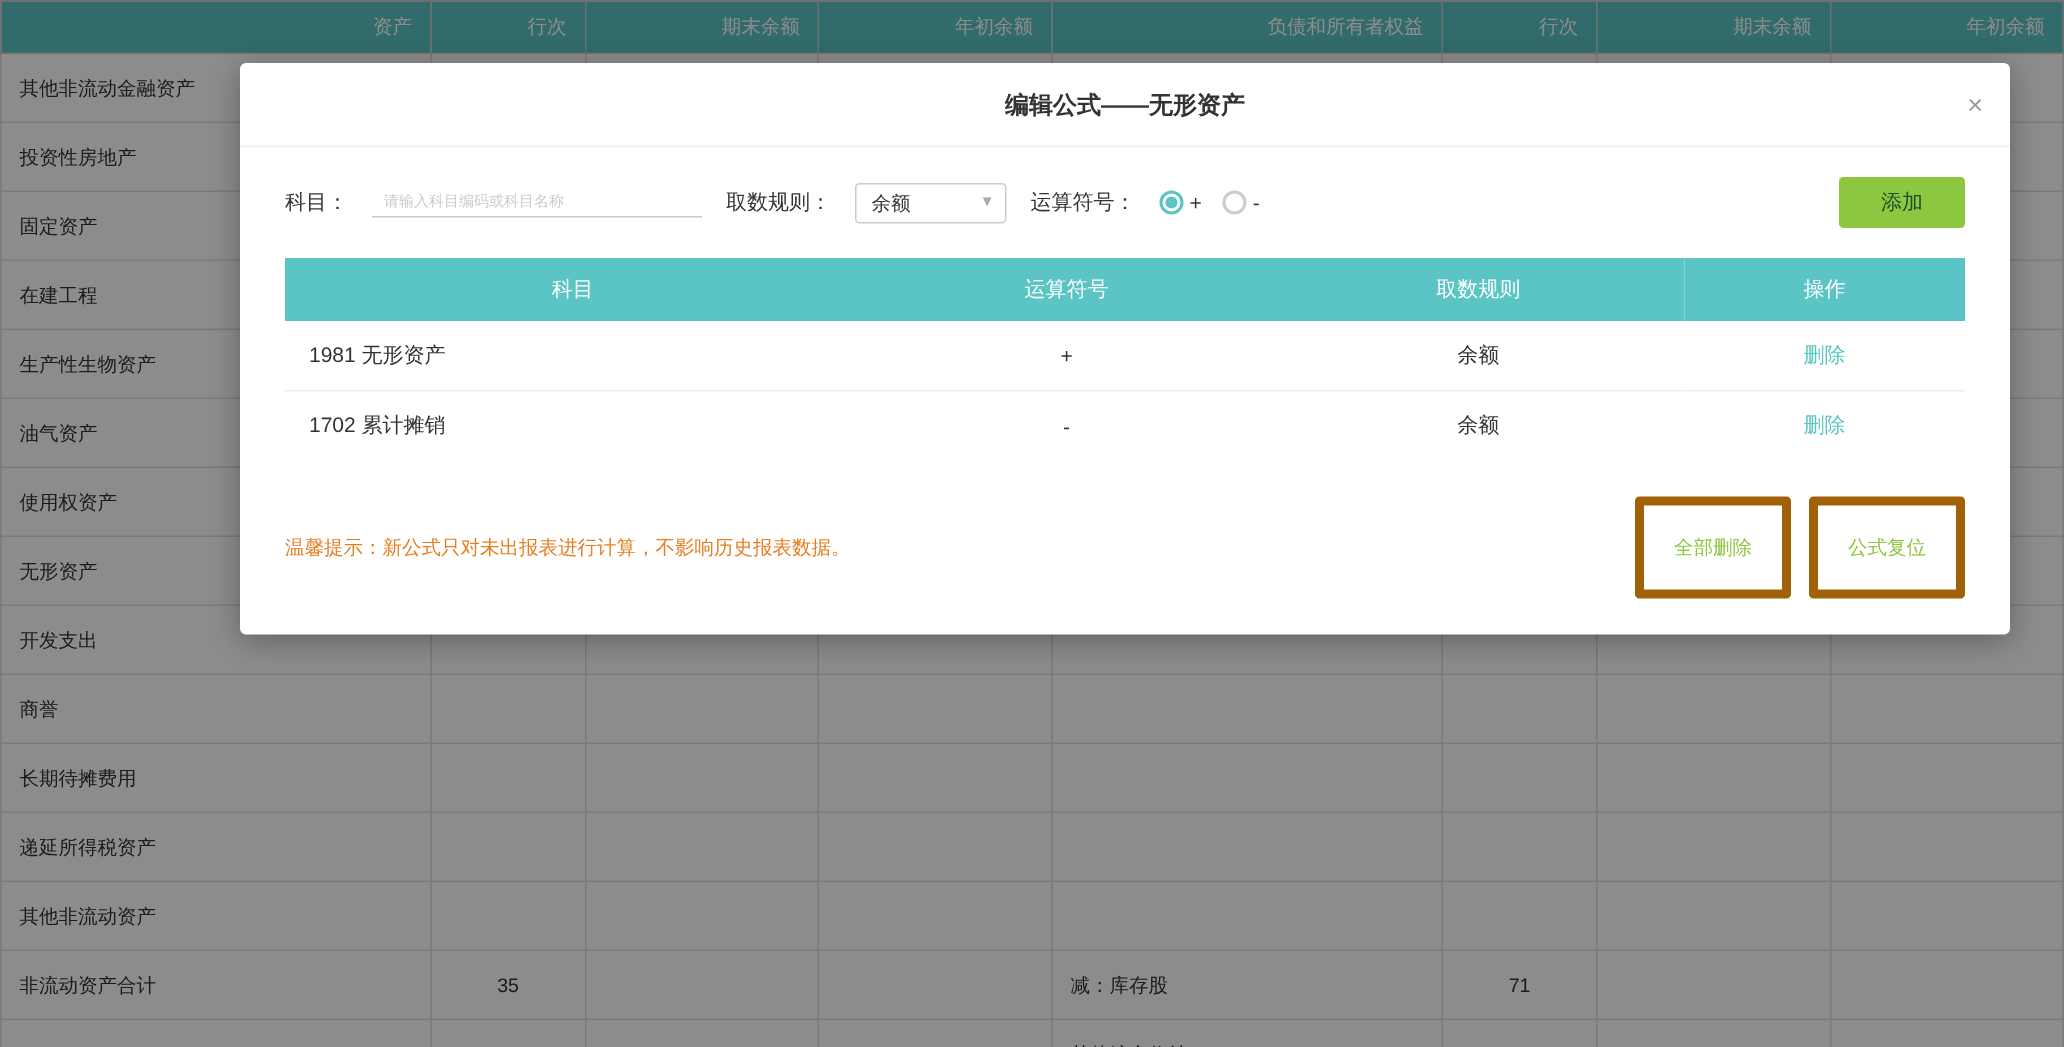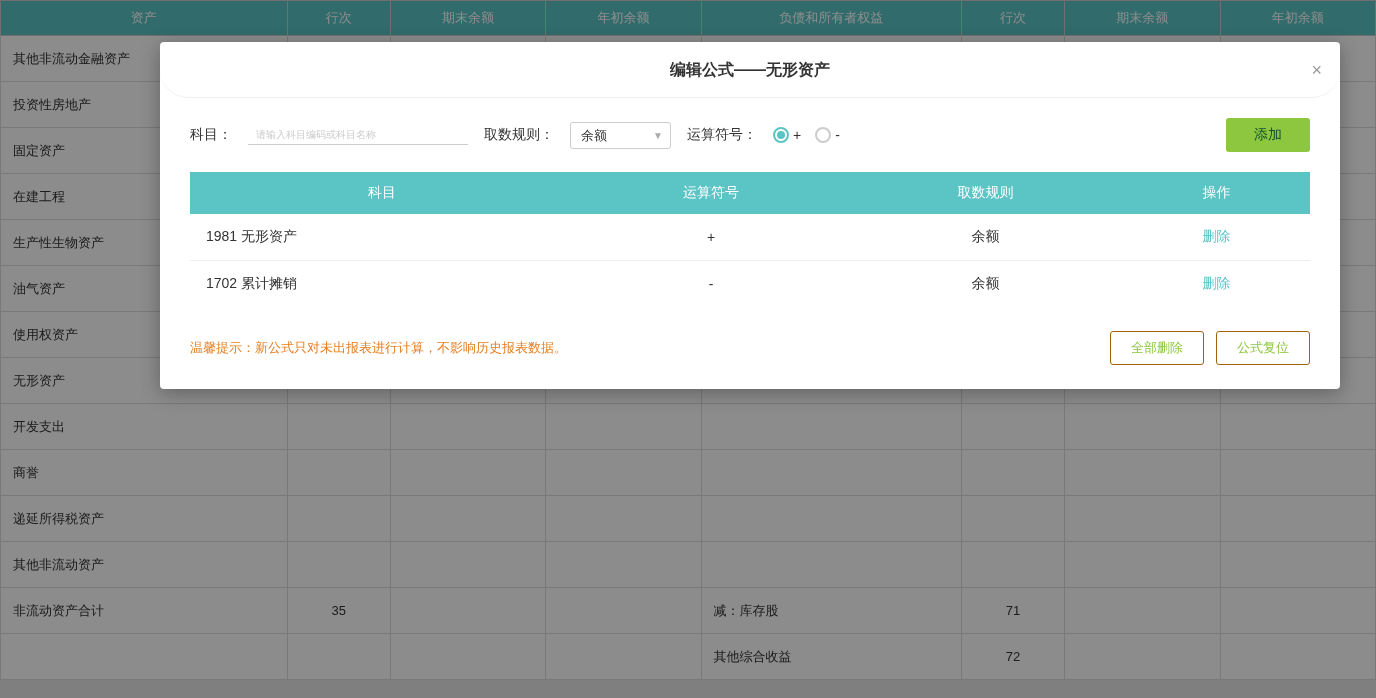--- a/index.html
+++ b/index.html
@@ -25,21 +25,21 @@
     .bg-table {
       width: 100%;
       border-collapse: collapse;
       background: #fff;
     }
 
     .bg-table th {
       background: #5bc4c4;
       color: #fff;
       padding: 8px 12px;
-      text-align: center;
+      text-align: right;
       border: 1px solid #ccc;
       font-weight: normal;
       font-size: 13px;
       height: 34px;
     }
 
     .bg-table td {
       padding: 8px 12px;
       border: 1px solid #ddd;
       text-align: center;
@@ -75,21 +75,20 @@
       padding-bottom: 24px;
     }
 
     .modal-header {
       display: flex;
       align-items: center;
       justify-content: center;
       padding: 18px 20px 16px;
       position: relative;
       border-bottom: 1px solid #eee;
-      border-radius: 28px;
     }
 
     .modal-title {
       font-size: 16px;
       color: #333;
       font-weight: bold;
     }
 
     .modal-close {
       position: absolute;
@@ -270,24 +269,24 @@
       font-size: 13px;
     }
 
     .footer-btns {
       display: flex;
       gap: 12px;
     }
 
     .btn-outline {
       background: #fff;
-      border: 1px solid #a16207;
+      border: 6px solid #a16207;
       color: #8dc63f;
       border-radius: 3px;
-      padding: 7px 20px;
+      padding: 19px 20px;
       font-size: 13px;
       cursor: pointer;
     }
   </style>
 </head>
 <body>
 
 <div class="bg-table-wrap">
   <table class="bg-table">
     <thead>
@@ -397,20 +396,30 @@
           <td class="left-cell">商誉</td>
           <td></td>
           <td></td>
           <td></td>
           <td class="left-cell"></td>
           <td></td>
           <td></td>
           <td></td>
         </tr>
         <tr>
+          <td class="left-cell">长期待摊费用</td>
+          <td></td>
+          <td></td>
+          <td></td>
+          <td class="left-cell"></td>
+          <td></td>
+          <td></td>
+          <td></td>
+        </tr>
+        <tr>
           <td class="left-cell">递延所得税资产</td>
           <td></td>
           <td></td>
           <td></td>
           <td class="left-cell"></td>
           <td></td>
           <td></td>
           <td></td>
         </tr>
         <tr>

